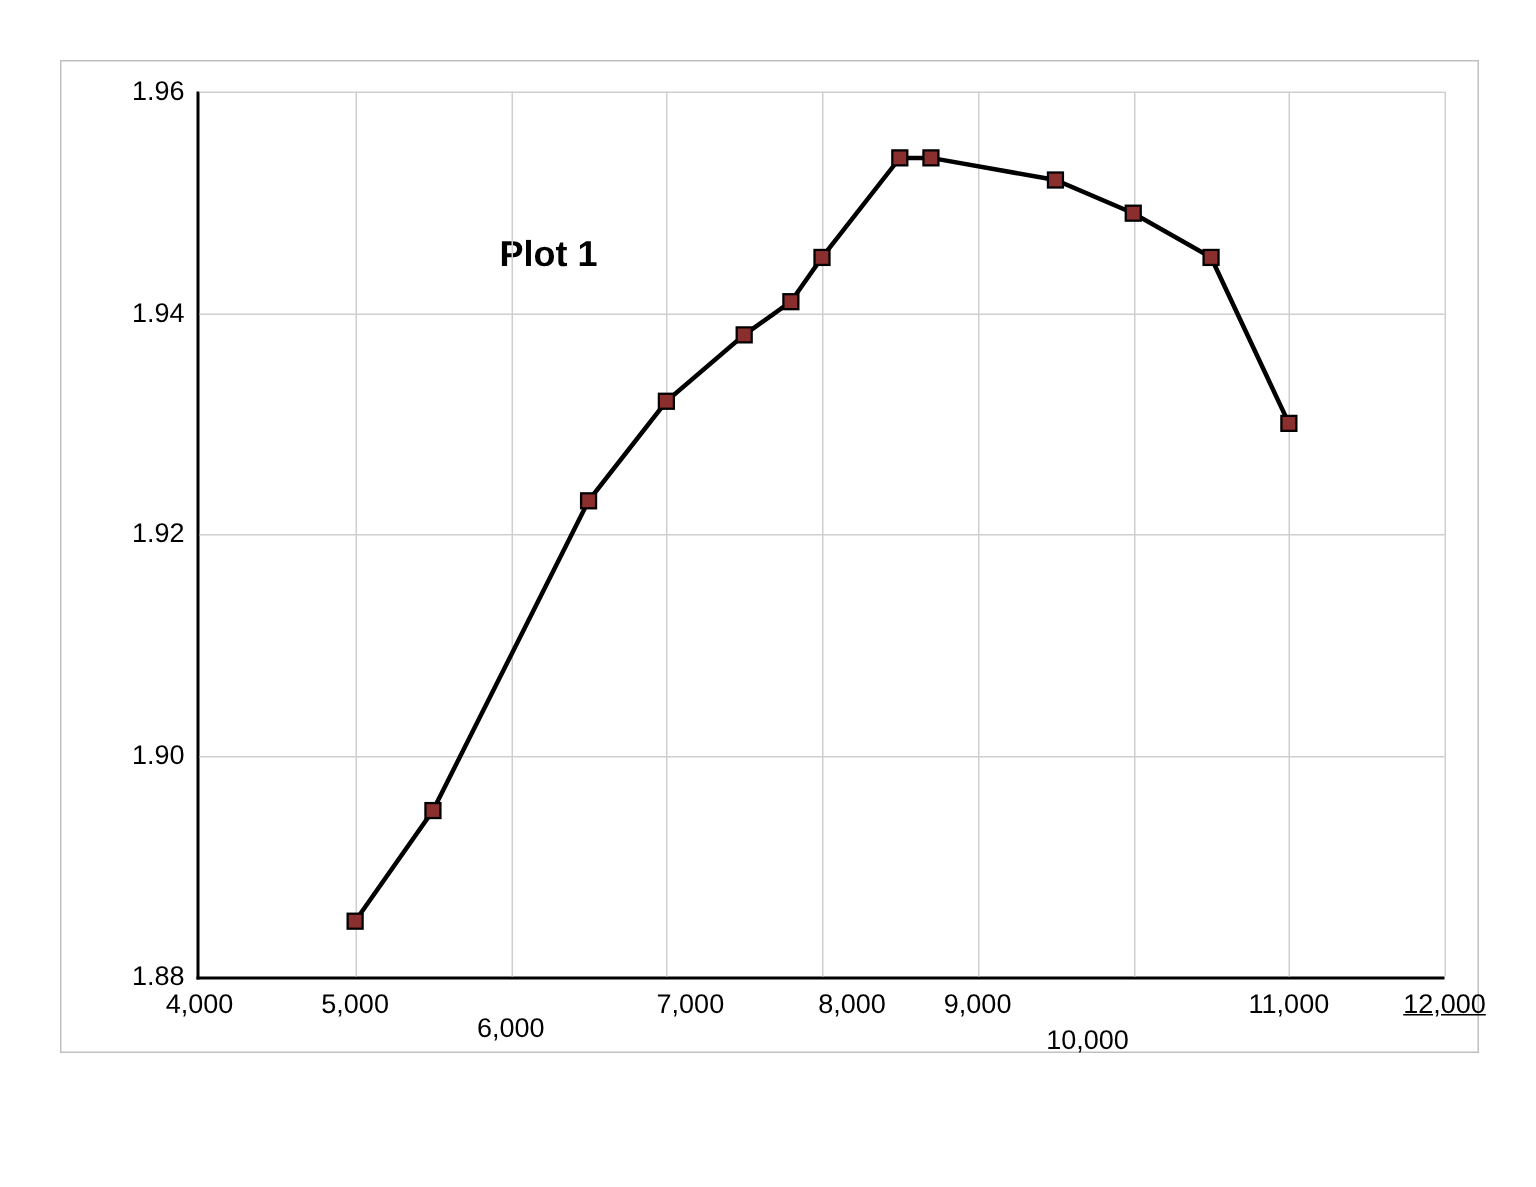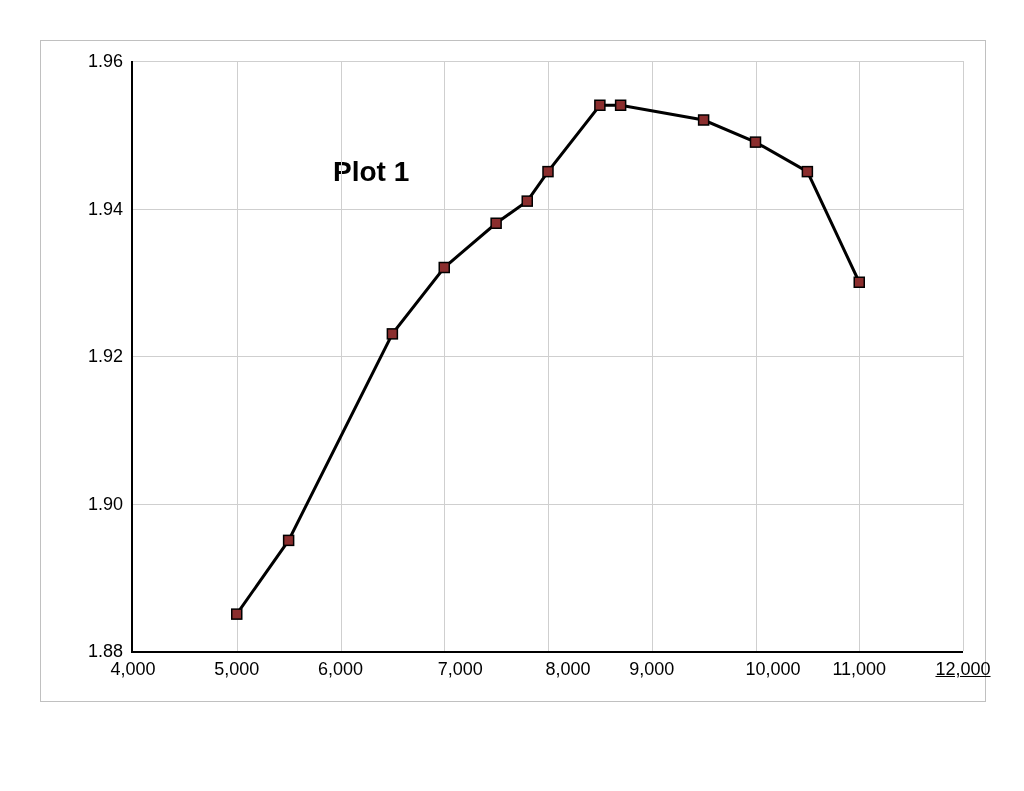--- a/index.html
+++ b/index.html
@@ -63,21 +63,21 @@
     top: 100%;
     transform: translateX(-50%);
     padding-top: 8px;
     font-size: 18px;
     color: #000000;
     white-space: nowrap;
   }
   .title-label {
     position: absolute;
     font-weight: bold;
-    font-size: 28px;
+    font-size: 24px;
     color: #000000;
   }
   svg.series {
     position: absolute;
     left: 0;
     top: 0;
     overflow: visible;
   }
 </style>
 </head>
@@ -85,29 +85,29 @@
 
 <div class="page">
   <div class="chart-frame">
     <div class="plot-area" id="plot-area">
 
       <div class="title-label" id="chart-title" style="left: 200px; top: 95px;">Plot 1</div>
     <div class="tick-x" style="left: 0px; text-align: right;">4,000</div>
         <div class="grid-v" style="left: 103.75px;"></div>
         <div class="tick-x" style="left: 103.75px;">5,000</div>
         <div class="grid-v" style="left: 207.5px;"></div>
-        <div class="tick-x" style="left: 207.5px;">6,000</div>
+        <div class="tick-x" style="left: 207.5px; margin-top: 16px;">6,000</div>
         <div class="grid-v" style="left: 311.25px;"></div>
         <div class="tick-x" style="left: 311.25px; margin-left: 16px;">7,000</div>
         <div class="grid-v" style="left: 415px;"></div>
         <div class="tick-x" style="left: 415px; margin-left: 20px;">8,000</div>
         <div class="grid-v" style="left: 518.75px;"></div>
         <div class="tick-x" style="left: 518.75px;">9,000</div>
         <div class="grid-v" style="left: 622.5px;"></div>
-        <div class="tick-x" style="left: 640px;">10,000</div>
+        <div class="tick-x" style="left: 592px; margin-top: 24px;">10,000</div>
         <div class="grid-v" style="left: 726.25px;"></div>
         <div class="tick-x" style="left: 726.25px;">11,000</div>
         <div class="grid-v" style="left: 830px;"></div>
         <div class="tick-x" style="left: 830px; text-decoration: underline;">12,000</div>
         <div class="tick-y" style="top: 590px;">1.88</div>
         <div class="grid-h" style="top: 442.5px;"></div>
         <div class="tick-y" style="top: 442.5px;">1.90</div>
         <div class="grid-h" style="top: 295px;"></div>
         <div class="tick-y" style="top: 295px;">1.92</div>
         <div class="grid-h" style="top: 147.5px;"></div>

